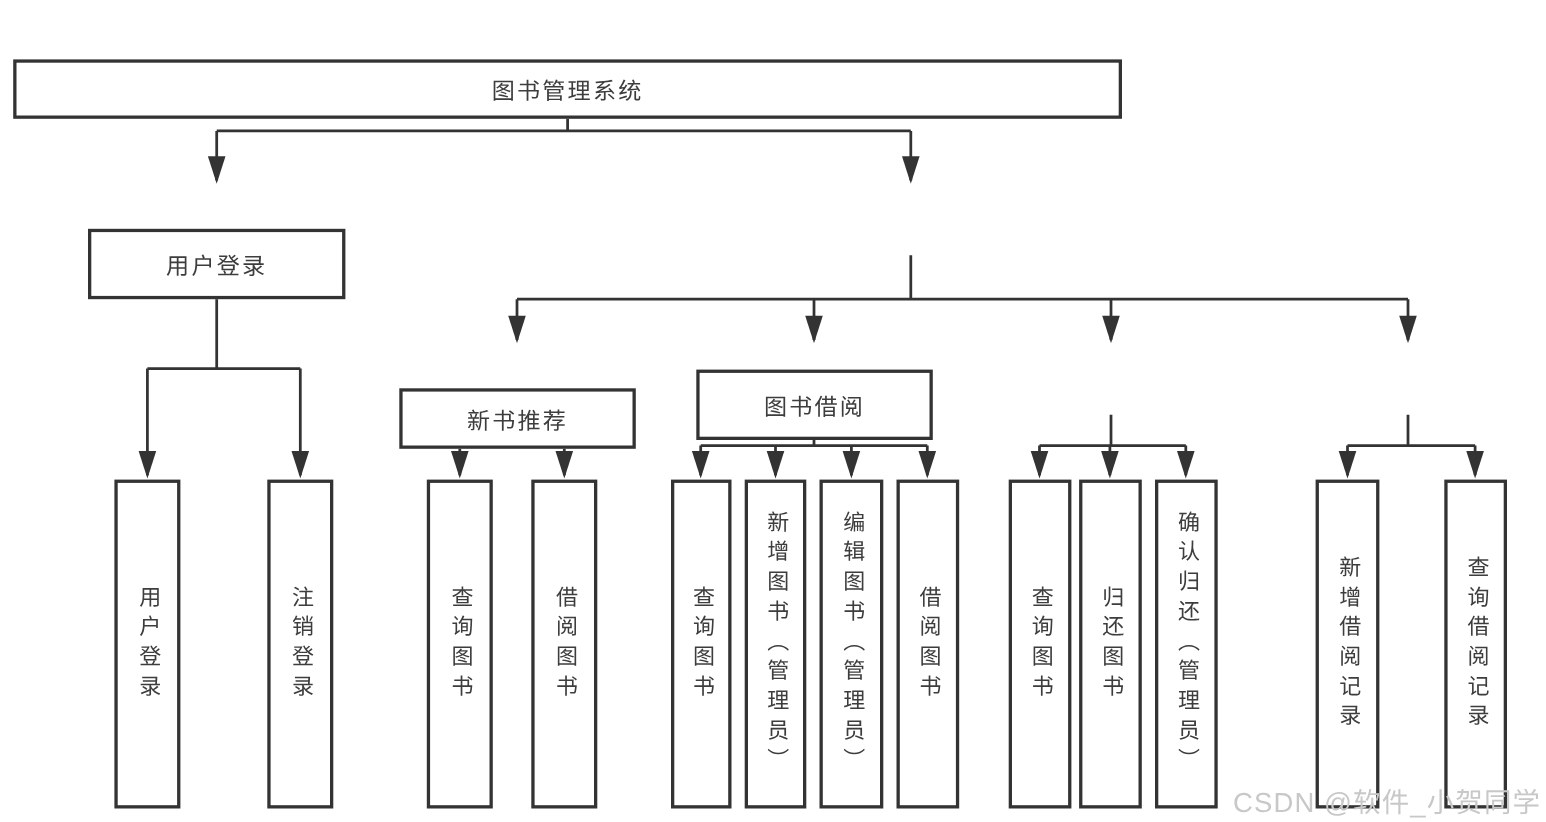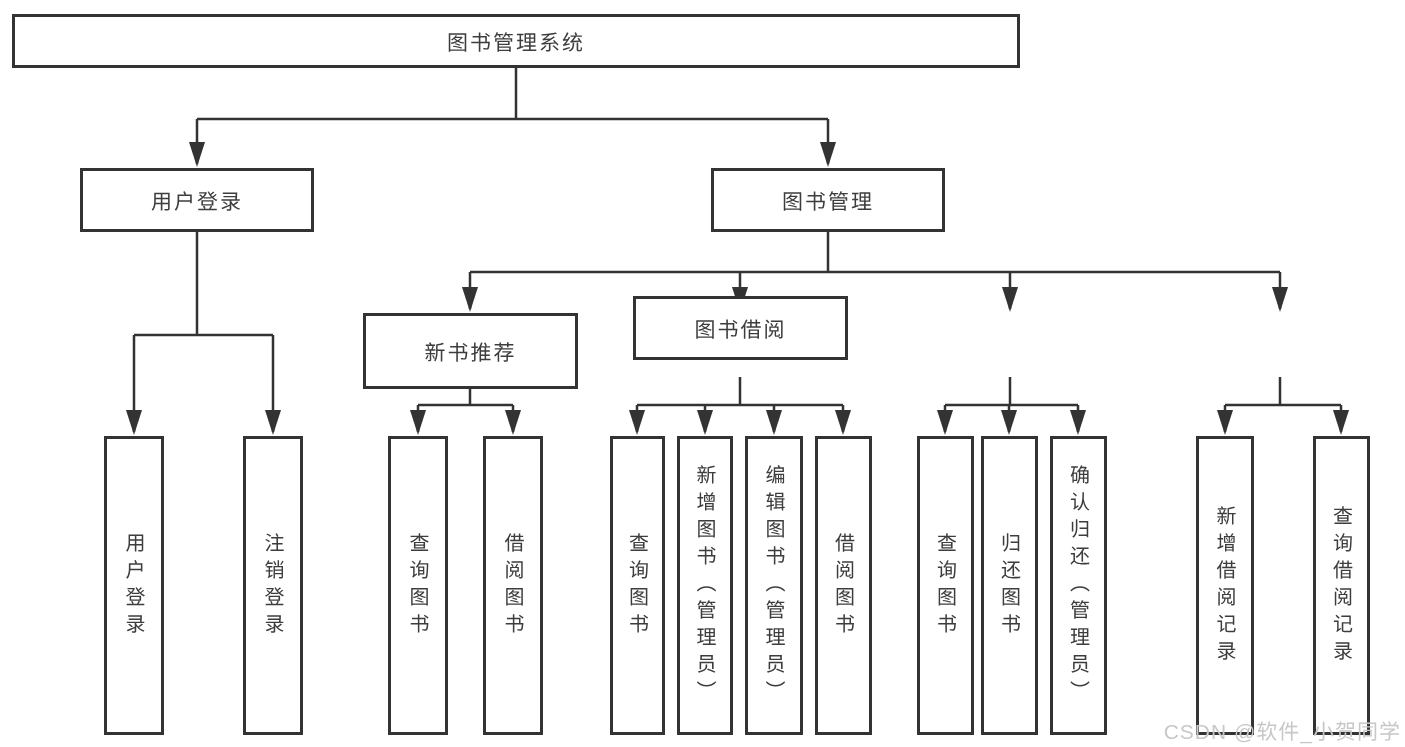--- a/index.html
+++ b/index.html
@@ -19,34 +19,34 @@
   .node {
     position: absolute;
     z-index: 2;
     background: #ffffff;
     border: 3px solid #333333;
     color: #3d3d3d;
     display: flex;
     align-items: center;
     justify-content: center;
   }
-  .nh { font-size: 21px; letter-spacing: 2px; white-space: nowrap; }
+  .nh { font-size: 21px; letter-spacing: 2px; white-space: nowrap; margin-top: 40px; }
   .nv { top: 436px; height: 299px; }
   .nv .vtext {
     writing-mode: vertical-rl;
     font-size: 20px;
     letter-spacing: 7px;
     line-height: 1;
   }
 
   
   #nd-root { left: 12px;  top: 14px;  width: 1008px; height: 54px; }
   #nd-l2a  { left: 80px;  top: 168px; width: 234px;  height: 64px; }
   #nd-l2b  { left: 711px; top: 168px; width: 234px;  height: 64px; }
-  #nd-l3a  { left: 363px;  top: 313px; width: 215px; height: 76px; }
+  #nd-l3a  { left: 363px;  top: 313px; width: 215px; height: 55px; }
   #nd-l3b  { left: 633px;  top: 296px; width: 215px; height: 64px; }
   #nd-l3c  { left: 903px;  top: 313px; width: 215px; height: 64px; }
   #nd-l3d  { left: 1172px; top: 313px; width: 215px; height: 64px; }
   #lf0  { left: 104px;  width: 60px; }
   #lf1  { left: 243px;  width: 60px; }
   #lf2  { left: 388px;  width: 60px; }
   #lf3  { left: 483px;  width: 60px; }
   #lf4  { left: 610px;  width: 55px; }
   #lf5  { left: 677px;  width: 56px; }
   #lf6  { left: 745px;  width: 58px; }
@@ -55,21 +55,21 @@
   #lf9  { left: 981px;  width: 57px; }
   #lf10 { left: 1050px; width: 57px; }
   #lf11 { left: 1196px; width: 58px; }
   #lf12 { left: 1313px; width: 57px; }
 
   .watermark {
     position: absolute;
     right: 4px;
     bottom: 2px;
     z-index: 3;
-    font-size: 21px;
+    font-size: 25px;
     letter-spacing: 1px;
     color: #c8c8c8;
     white-space: nowrap;
   }
 </style>
 </head>
 <body>
 
 <div class="stage">
 
@@ -104,21 +104,20 @@
       <use href="#arrowhead" x="1009" y="435"></use>
       <use href="#arrowhead" x="1078" y="435"></use>
       <use href="#arrowhead" x="1225" y="435"></use>
       <use href="#arrowhead" x="1341" y="435"></use>
     </g>
   </svg>
 
   <div class="node nh" id="nd-root">图书管理系统</div>
 
   <div class="node nh" id="nd-l2a">用户登录</div>
-  <div class="node nh" id="nd-l2b">图书管理</div>
 
   <div class="node nh" id="nd-l3a">新书推荐</div>
   <div class="node nh" id="nd-l3b">图书借阅</div>
 
   <div class="node nv" id="lf0">
     <span class="vtext">用户登录</span>
   </div>
   <div class="node nv" id="lf1">
     <span class="vtext">注销登录</span>
   </div>

